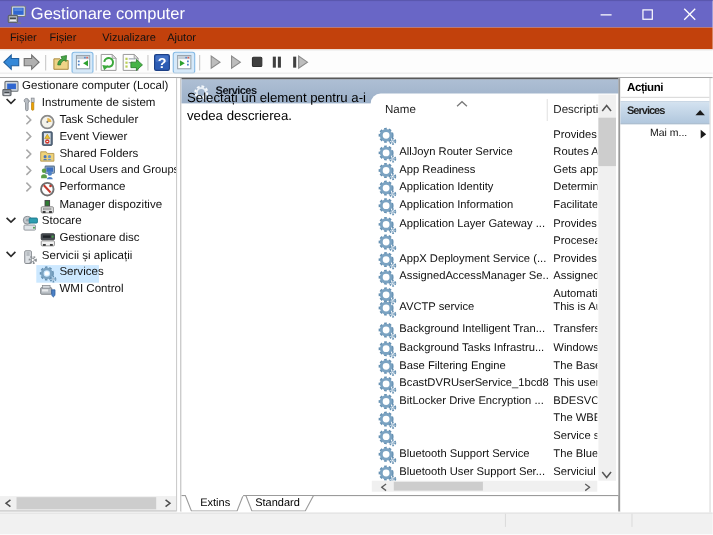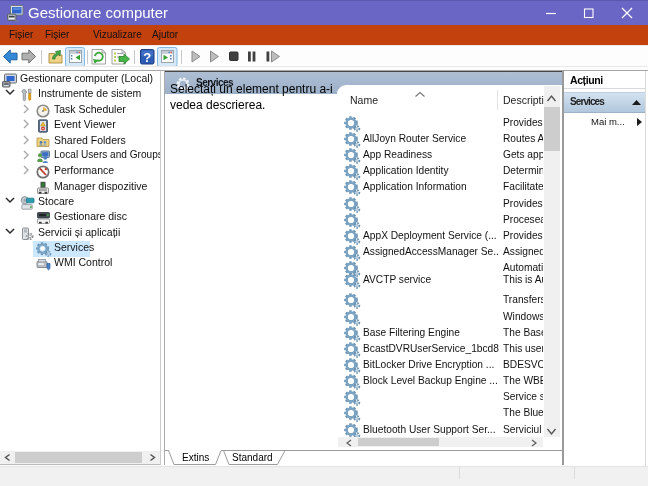--- a/index.html
+++ b/index.html
@@ -355,20 +355,21 @@
       <svg width="18" height="18" viewBox="0 0 18 18">
         <use href="#gear"></use>
       </svg>
       <span class="nm">Application Information</span>
       <span class="ds">Facilitates</span>
     </div>
 <div class="lrow" style="top:196px">
       <svg width="18" height="18" viewBox="0 0 18 18">
         <use href="#gear"></use>
       </svg>
+      <span class="nm">Application Layer Gateway ...</span>
       <span class="ds">Provides s</span>
     </div>
 <div class="lrow" style="top:212px">
       <svg width="18" height="18" viewBox="0 0 18 18">
         <use href="#gear"></use>
       </svg>
       <span class="ds">Procesează</span>
     </div>
 <div class="lrow" style="top:228px">
       <svg width="18" height="18" viewBox="0 0 18 18">
@@ -394,26 +395,28 @@
       <svg width="18" height="18" viewBox="0 0 18 18">
         <use href="#gear"></use>
       </svg>
       <span class="nm">AVCTP service</span>
       <span class="ds">This is Aud</span>
     </div>
 <div class="lrow" style="top:292px">
       <svg width="18" height="18" viewBox="0 0 18 18">
         <use href="#gear"></use>
       </svg>
+      <span class="nm">Background Intelligent Tran...</span>
       <span class="ds">Transfers f</span>
     </div>
 <div class="lrow" style="top:309px">
       <svg width="18" height="18" viewBox="0 0 18 18">
         <use href="#gear"></use>
       </svg>
+      <span class="nm">Background Tasks Infrastru...</span>
       <span class="ds">Windows i</span>
     </div>
 <div class="lrow" style="top:325px">
       <svg width="18" height="18" viewBox="0 0 18 18">
         <use href="#gear"></use>
       </svg>
       <span class="nm">Base Filtering Engine</span>
       <span class="ds">The Base F</span>
     </div>
 <div class="lrow" style="top:341px">
@@ -427,33 +430,33 @@
       <svg width="18" height="18" viewBox="0 0 18 18">
         <use href="#gear"></use>
       </svg>
       <span class="nm">BitLocker Drive Encryption ...</span>
       <span class="ds">BDESVC h</span>
     </div>
 <div class="lrow" style="top:373px">
       <svg width="18" height="18" viewBox="0 0 18 18">
         <use href="#gear"></use>
       </svg>
-      <span class="nm">Block Level Backup Engine ...</span>
       <span class="ds">The WBEN</span>
     </div>
 <div class="lrow" style="top:389px">
       <svg width="18" height="18" viewBox="0 0 18 18">
         <use href="#gear"></use>
       </svg>
       <span class="ds">Service su</span>
     </div>
 <div class="lrow" style="top:405px">
       <svg width="18" height="18" viewBox="0 0 18 18">
         <use href="#gear"></use>
       </svg>
+      <span class="nm">Bluetooth Support Service</span>
       <span class="ds">The Bluet</span>
     </div>
 <div class="lrow" style="top:422px">
       <svg width="18" height="18" viewBox="0 0 18 18">
         <use href="#gear"></use>
       </svg>
       <span class="nm">Bluetooth User Support Ser...</span>
       <span class="ds">Serviciul B</span>
     </div>
 </div>

